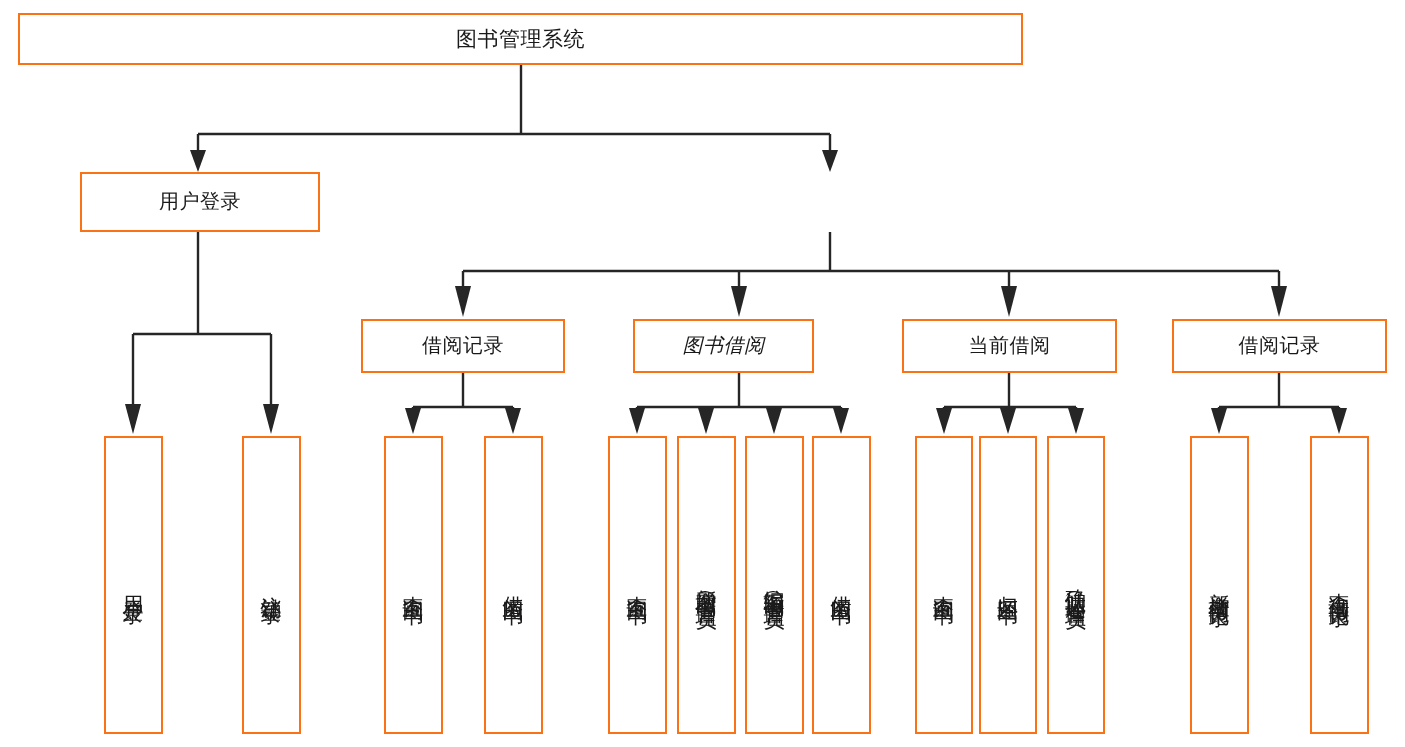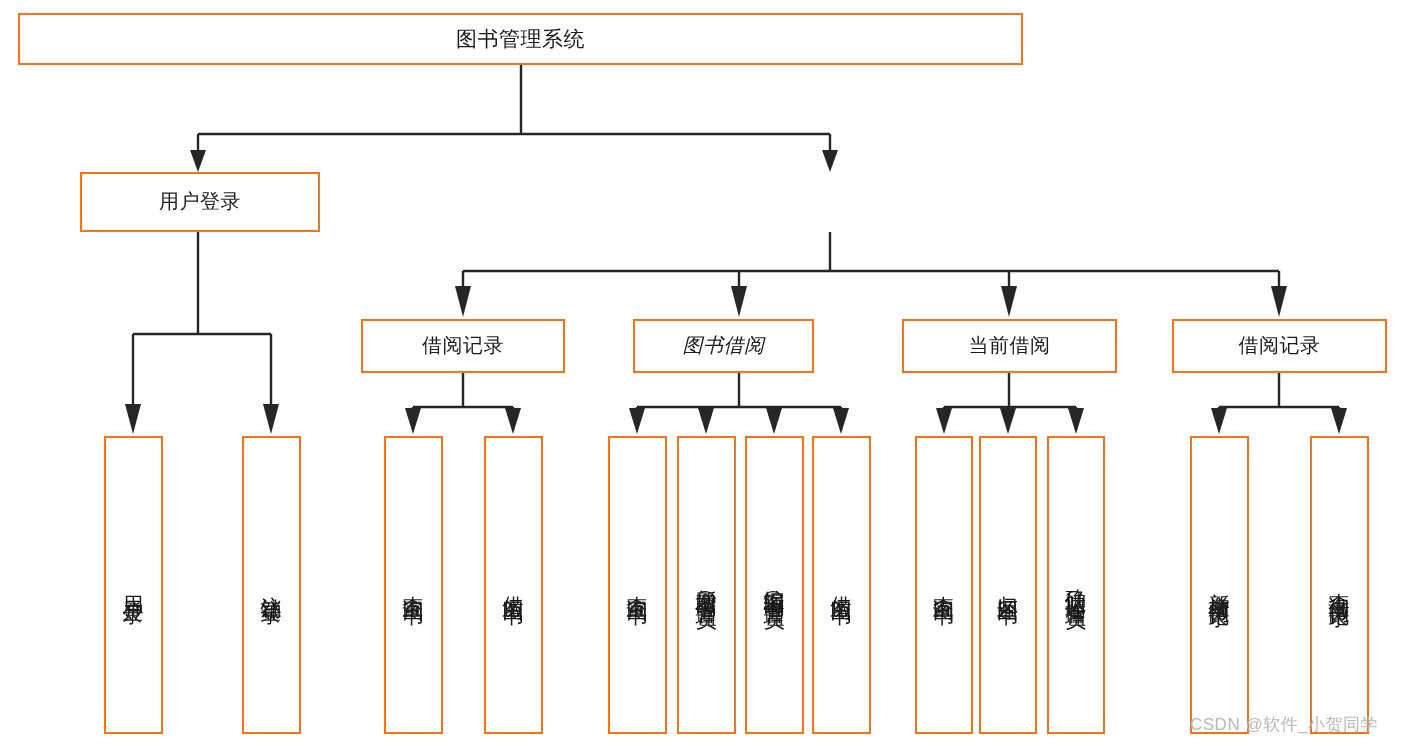--- a/index.html
+++ b/index.html
@@ -206,15 +206,14 @@
     <span class="lbl">确认归还（管理员）</span>
   </div>
 
   <div class="node vert" style="left:1190px; top:436px; width:59px; height:298px;">
     <span class="lbl">新增借阅记录</span>
   </div>
   <div class="node vert" style="left:1310px; top:436px; width:59px; height:298px;">
     <span class="lbl">查询借阅记录</span>
   </div>
 
-  <div id="watermark">CSDN @软件_小贺同学</div>
 
 </div>
 
 </body></html>

